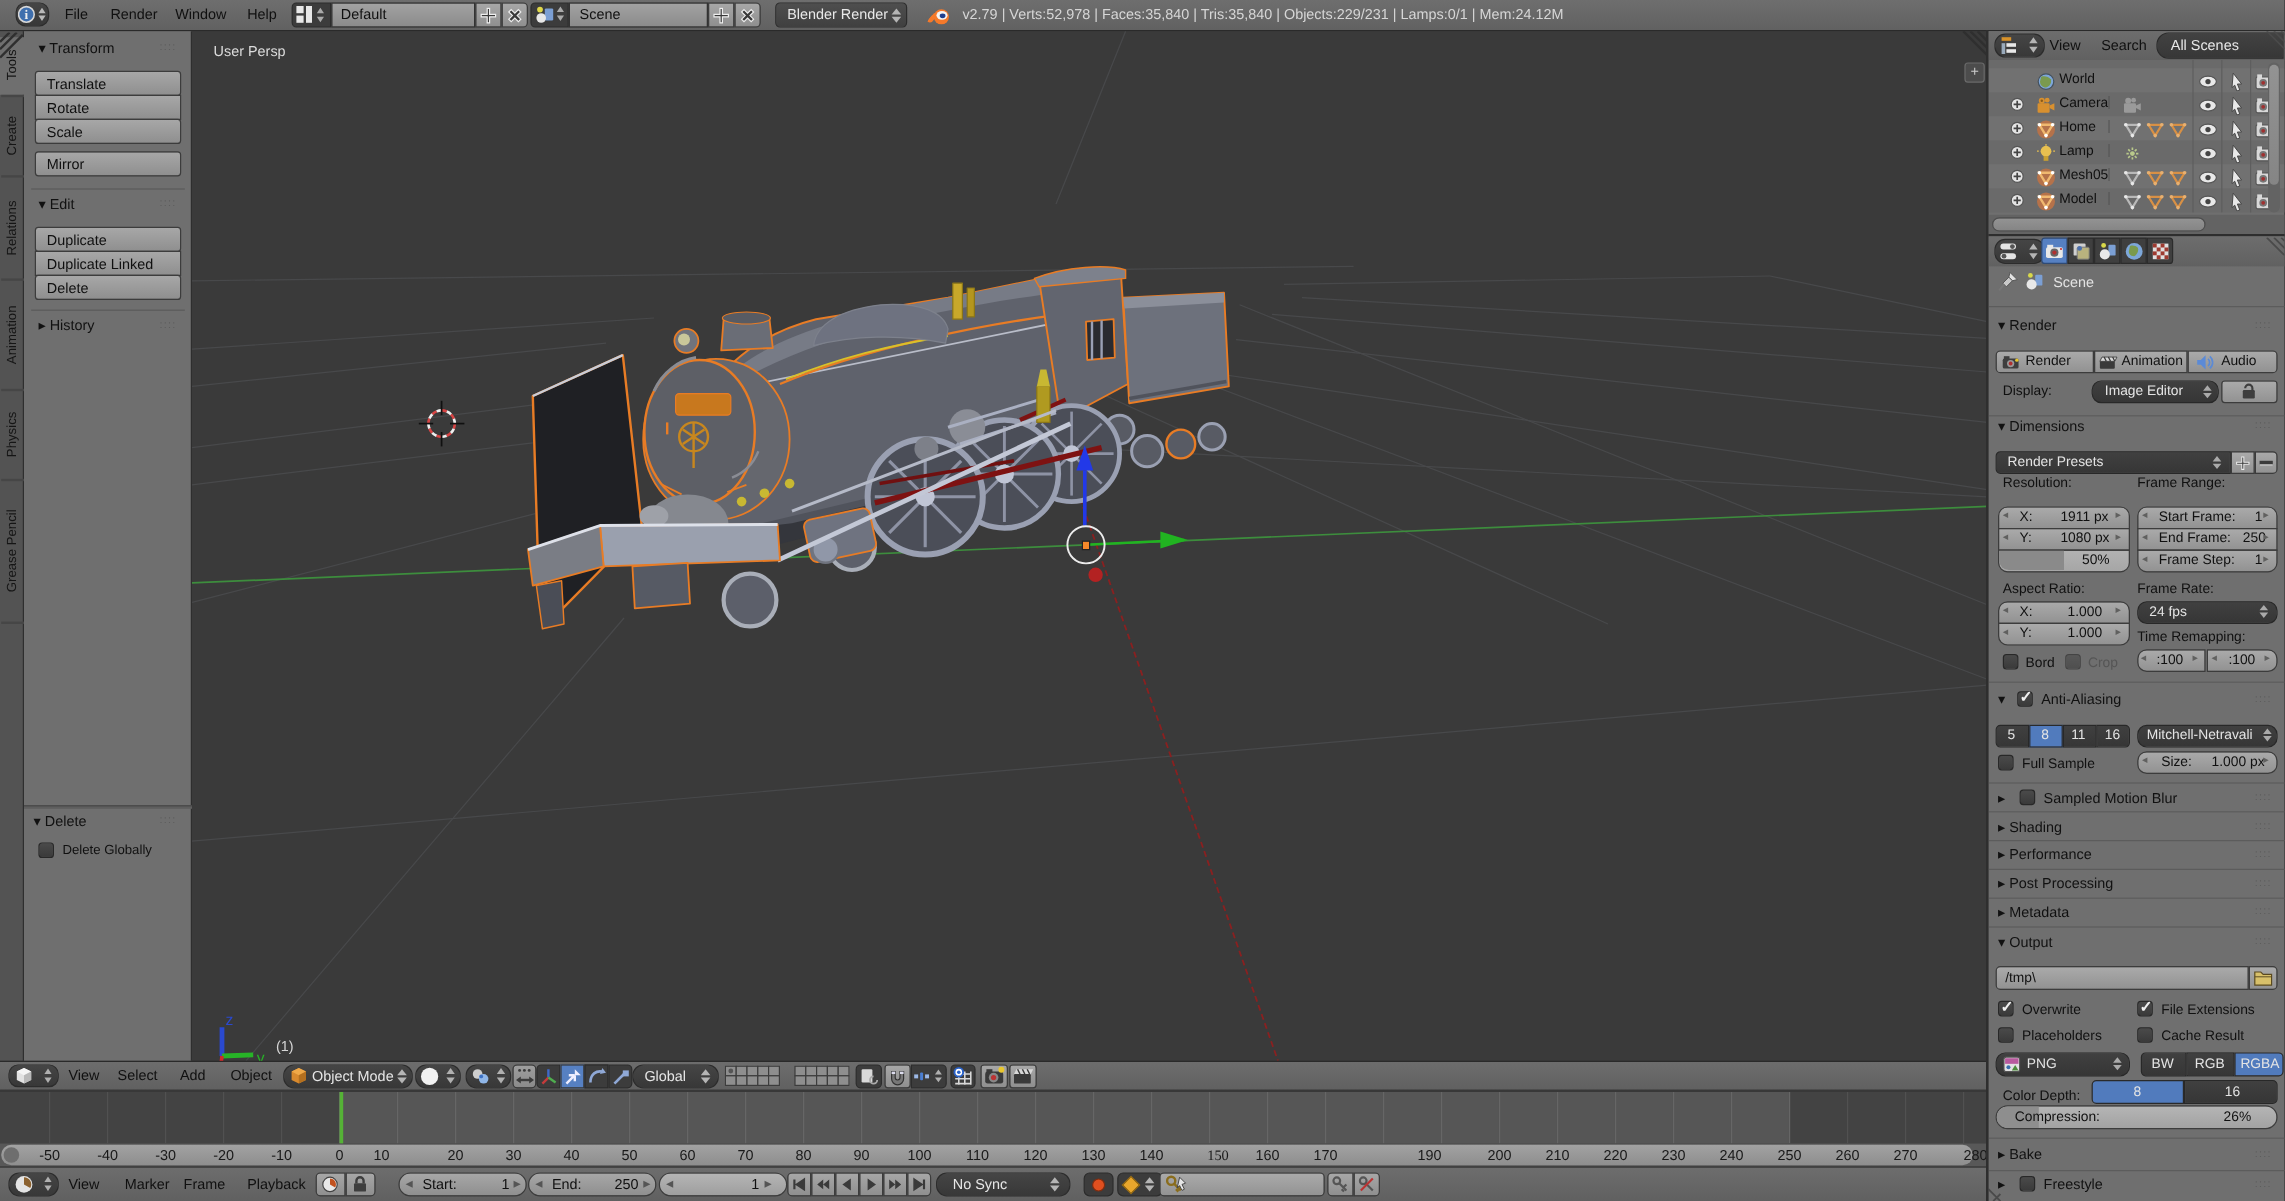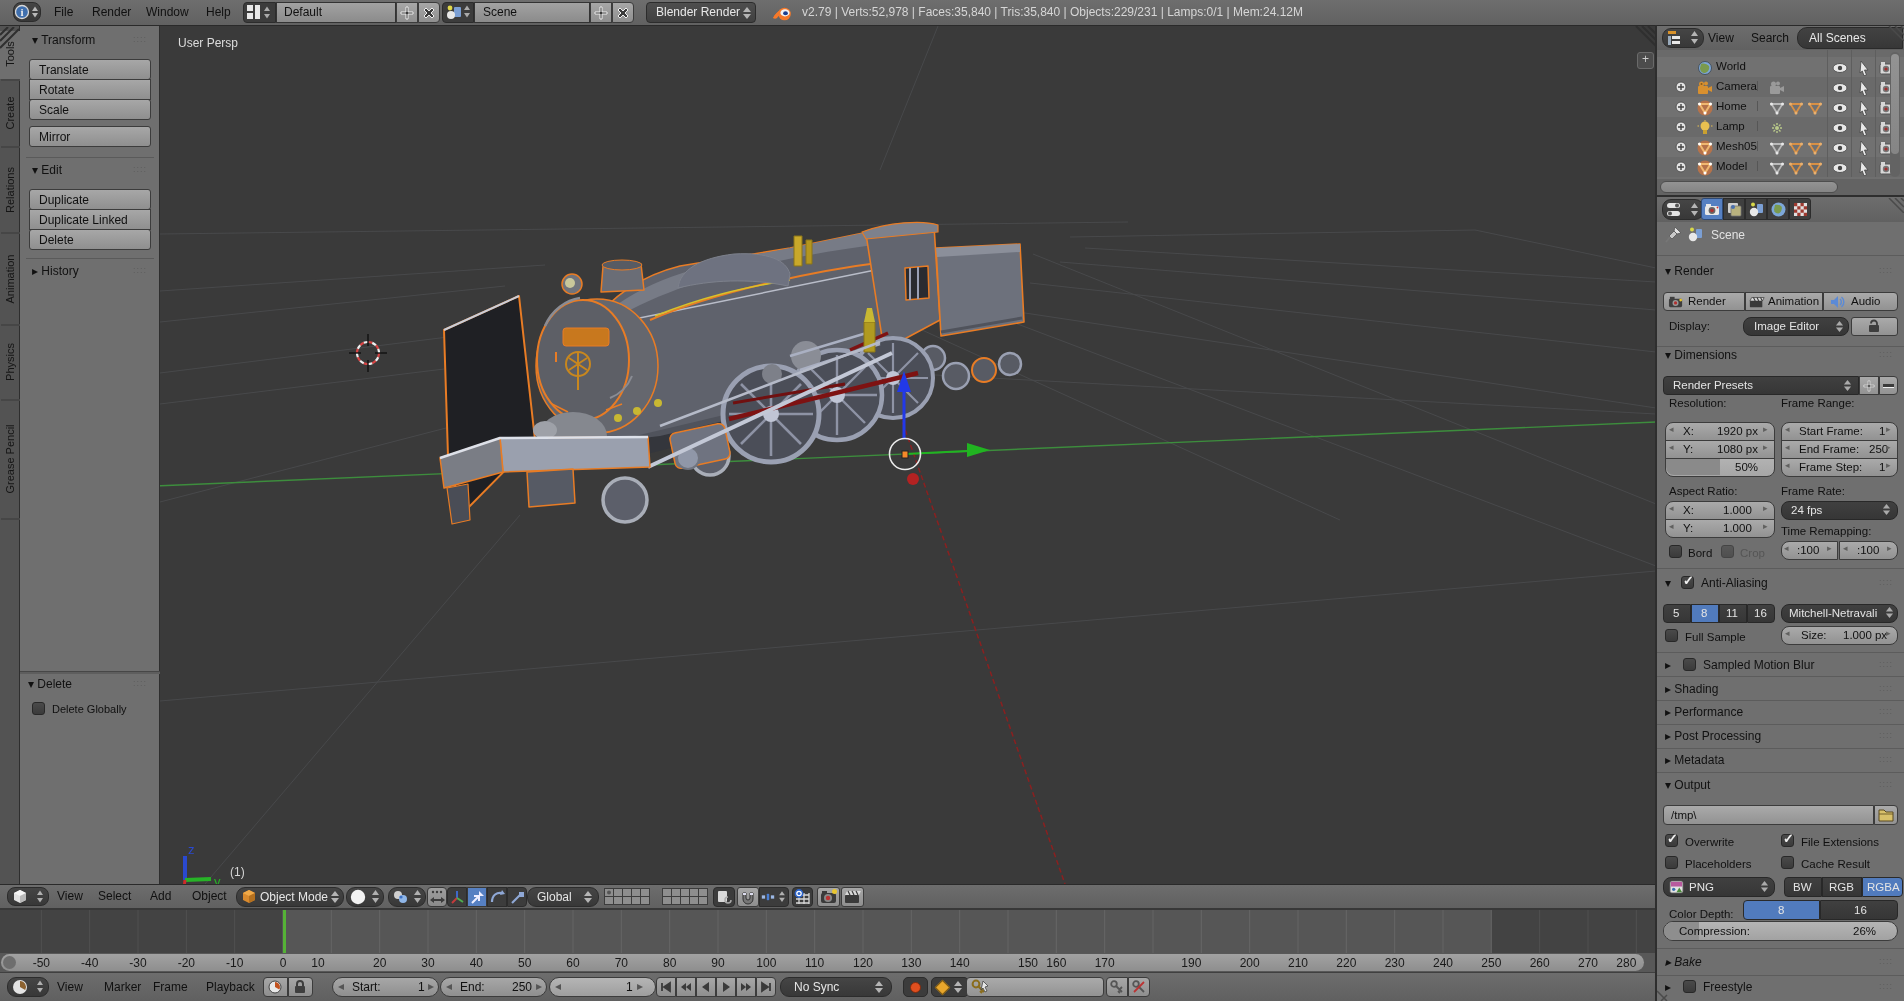--- a/index.html
+++ b/index.html
@@ -550,34 +550,34 @@
           <div class="abs" style="left:504.66499999999996px;top:0;width:40px;text-align:center;">50</div>
           <div class="abs" style="left:552.998px;top:0;width:40px;text-align:center;">60</div>
           <div class="abs" style="left:601.331px;top:0;width:40px;text-align:center;">70</div>
           <div class="abs" style="left:649.664px;top:0;width:40px;text-align:center;">80</div>
           <div class="abs" style="left:697.9970000000001px;top:0;width:40px;text-align:center;">90</div>
           <div class="abs" style="left:746.33px;top:0;width:40px;text-align:center;">100</div>
           <div class="abs" style="left:794.663px;top:0;width:40px;text-align:center;">110</div>
           <div class="abs" style="left:842.9960000000001px;top:0;width:40px;text-align:center;">120</div>
           <div class="abs" style="left:891.3290000000001px;top:0;width:40px;text-align:center;">130</div>
           <div class="abs" style="left:939.662px;top:0;width:40px;text-align:center;">140</div>
-          <div class="abs" style="left:1018px;top:0;width:40px;text-align:left;">150</div>
+          <div class="abs" style="left:984px;top:0;width:40px;text-align:right;font-family:Liberation Serif, serif;">150</div>
           <div class="abs" style="left:1036.328px;top:0;width:40px;text-align:center;">160</div>
           <div class="abs" style="left:1084.661px;top:0;width:40px;text-align:center;">170</div>
           <div class="abs" style="left:1132.9940000000001px;top:0;width:40px;text-align:center;margin-top:40px;">180</div>
           <div class="abs" style="left:1181.3270000000002px;top:0;width:40px;text-align:left;">190</div>
           <div class="abs" style="left:1229.66px;top:0;width:40px;text-align:center;">200</div>
           <div class="abs" style="left:1277.993px;top:0;width:40px;text-align:center;">210</div>
           <div class="abs" style="left:1326.326px;top:0;width:40px;text-align:center;">220</div>
           <div class="abs" style="left:1374.659px;top:0;width:40px;text-align:center;">230</div>
           <div class="abs" style="left:1422.9920000000002px;top:0;width:40px;text-align:center;">240</div>
           <div class="abs" style="left:1471.325px;top:0;width:40px;text-align:center;">250</div>
           <div class="abs" style="left:1519.6580000000001px;top:0;width:40px;text-align:center;">260</div>
           <div class="abs" style="left:1567.9910000000002px;top:0;width:40px;text-align:center;">270</div>
-          <div class="abs" style="left:1616.324px;top:0;width:40px;text-align:left;">280</div>
+          <div class="abs" style="left:1616.324px;top:0;width:40px;text-align:right;">280</div>
         </div>
     </div>
 
     <div class="abs" style="left:0;top:64px;width:1656px;height:29px;background:linear-gradient(#6d6d6d,#606060);border-top:1px solid #404040;box-sizing:border-box;">
       <div class="abs dark" style="left:7px;top:4px;width:42px;height:20px;border-radius:9px;"></div>
       <svg class="abs" style="left:12px;top:6px;" width="34" height="16" viewBox="0 0 34 16">
         <circle cx="8" cy="8" r="7" fill="#e4e4e4"></circle>
           <path d="M8 8 L8 2 A6 6 0 0 1 13.2 11 Z" fill="#8c6230"></path>
         <path d="M25 6 l3 -4.5 l3 4.5 z" fill="#b0b0b0"></path>
           <path d="M25 9 l3 4.5 l3 -4.5 z" fill="#b0b0b0"></path>
@@ -1048,21 +1048,21 @@
         </svg>
       <div class="abs pf" style="left:222px;top:154px;width:19px;border-radius:0 4px 4px 0;"></div>
       <div class="abs" style="left:226px;top:162px;width:11px;height:2.5px;background:#3a3a3a;border-bottom:1px solid #eee;"></div>
       <div class="abs txt black" style="left:12px;top:175px;">Resolution:</div>
       <div class="abs txt black" style="left:124px;top:175px;">Frame Range:</div>
       <div class="abs pf" style="left:8px;top:200px;width:110px;border-radius:8px 8px 0 0;"></div>
       <div class="abs pf" style="left:8px;top:218px;width:110px;border-radius:0;"></div>
       <div class="abs pf" style="left:8px;top:236px;width:110px;border-radius:0 0 8px 8px;background:linear-gradient(#b2b2b2,#a6a6a6);"></div>
       <div class="abs" style="left:9px;top:237px;width:54px;height:16px;background:#8a8a8a;border-radius:0 0 0 8px;"></div>
       <div class="abs txt black" style="left:26px;top:203px;">X:</div>
-        <div class="abs txt black" style="left:60px;top:203px;">1920 px</div>
+        <div class="abs txt black" style="left:60px;top:203px;">1911 px</div>
       <div class="abs txt black" style="left:26px;top:221px;">Y:</div>
         <div class="abs txt black" style="left:60px;top:221px;">1080 px</div>
       <div class="abs txt black" style="left:78px;top:239px;">50%</div>
       <div class="abs arr" style="left:12px;top:202px;">◂</div>
         <div class="abs arr" style="left:106px;top:202px;">▸</div>
       <div class="abs arr" style="left:12px;top:220px;">◂</div>
         <div class="abs arr" style="left:106px;top:220px;">▸</div>
       <div class="abs pf" style="left:124px;top:200px;width:117px;border-radius:8px 8px 0 0;"></div>
       <div class="abs pf" style="left:124px;top:218px;width:117px;border-radius:0;"></div>
       <div class="abs pf" style="left:124px;top:236px;width:117px;border-radius:0 0 8px 8px;"></div>
@@ -1197,21 +1197,21 @@
       <div class="abs txt black" style="left:12px;top:686px;">Color Depth:</div>
       <div class="abs" style="left:86px;top:678px;width:77px;height:20px;background:#517bbd;border:1px solid #2a2a2a;border-radius:4px 0 0 4px;box-sizing:border-box;"></div>
       <div class="abs pd" style="left:163px;top:678px;width:78px;height:20px;border-radius:0 4px 4px 0;"></div>
       <div class="abs txt wht" style="left:121px;top:682px;">8</div>
       <div class="abs txt wht" style="left:197px;top:682px;">16</div>
       <div class="abs pf" style="left:6px;top:699px;width:235px;height:20px;border-radius:10px;background:linear-gradient(#b5b5b5,#a2a2a2);"></div>
       <div class="abs" style="left:7px;top:700px;width:35px;height:18px;background:#8e8e8e;border-radius:10px 0 0 10px;"></div>
       <div class="abs txt black" style="left:22px;top:703px;">Compression:</div>
       <div class="abs txt black" style="left:196px;top:703px;">26%</div>
       <div class="abs sep" style="top:726px;"></div>
-      <div class="abs phdr" style="left:8px;top:733px;font-style:italic;">▸ Bake</div>
+      <div class="abs phdr" style="left:8px;top:733px;">▸ Bake</div>
         <div class="abs grip" style="left:222px;top:734px;">::::</div>
       <div class="abs sep" style="top:753px;"></div>
       <div class="abs phdr" style="left:8px;top:758px;">▸</div>
       <div class="abs chk" style="left:26px;top:758px;"></div>
       <div class="abs phdr" style="left:46px;top:758px;">Freestyle</div>
         <div class="abs grip" style="left:222px;top:759px;">::::</div>
       <svg class="abs" style="left:0px;top:762px;" width="14" height="17">
           <path d="M10 17 L0 7 M10 11 L4 17" stroke="#4a4a4a" stroke-width="1.5"></path>
         </svg>
     </div>

